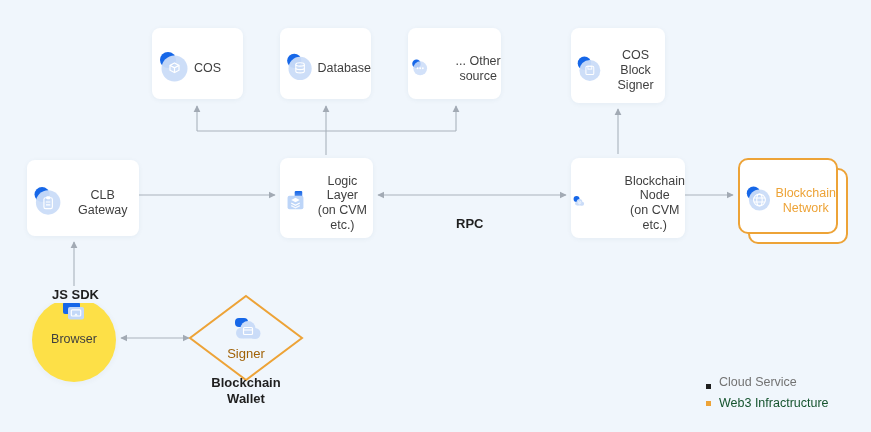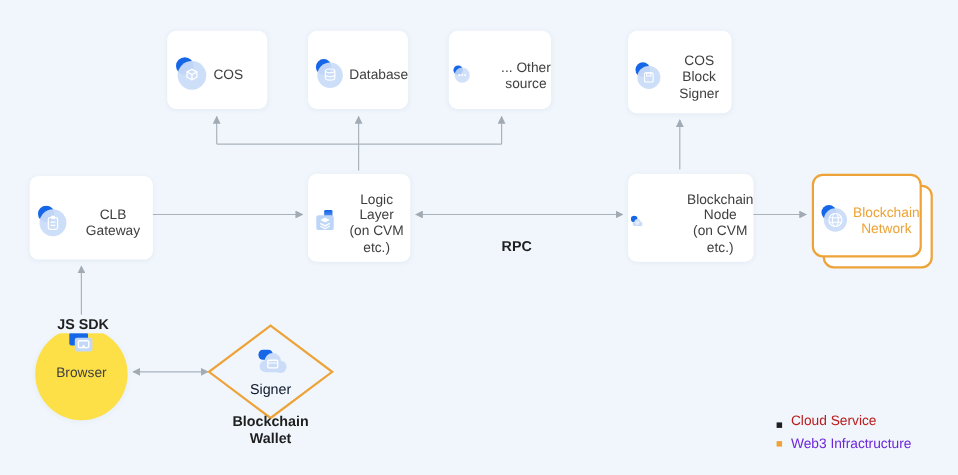--- a/index.html
+++ b/index.html
@@ -30,33 +30,33 @@
   }
   .edge-label{
     position:absolute;z-index:3;background:#f0f6fc;color:#1f1f1f;
     font-size:13px;font-weight:bold;text-align:center;padding:1px 5px;margin-top:27px;
   }
   .diamond-wrap{position:absolute;z-index:2;}
   .diamond-content{
     position:absolute;left:0;top:0;width:100%;height:100%;z-index:3;
     display:flex;flex-direction:column;align-items:center;justify-content:center;
   }
-  .signer-label{font-size:13px;color:#0f172a;margin-top:1px;}
+  .signer-label{font-size:13px;color:#a16207;margin-top:1px;}
   .free-label{
     position:absolute;z-index:3;font-size:13px;font-weight:bold;color:#1f1f1f;
     text-align:center;line-height:1.25;
   }
   .free-label span{display:block;}
   .legend{position:absolute;z-index:3;display:flex;flex-direction:column;gap:7px;}
   .legend-row{display:flex;align-items:center;gap:8px;font-size:12.5px;}
   .legend-swatch{width:5px;height:5px;display:inline-block;}
   .legend-swatch.cloud{background:#1f1f1f;}
   .legend-swatch.web3{background:#eda337;}
-  .legend-row.cloud{color:#b91c1c;align-items:flex-end;}
-  .legend-row.web3{color:#6d28d9;}
+  .legend-row.cloud{color:#737373;align-items:flex-end;}
+  .legend-row.web3{color:#14532d;}
 </style>
 </head>
 <body>
 
 <div class="canvas">
 
   <svg class="edges" width="871" height="432">
     <defs>
       <marker id="ah" viewBox="0 0 10 10" refX="9" refY="5" markerWidth="6.5" markerHeight="6.5" orient="auto-start-reverse">
         <path d="M0 0 L10 5 L0 10 z" fill="#a2aab4"></path>

